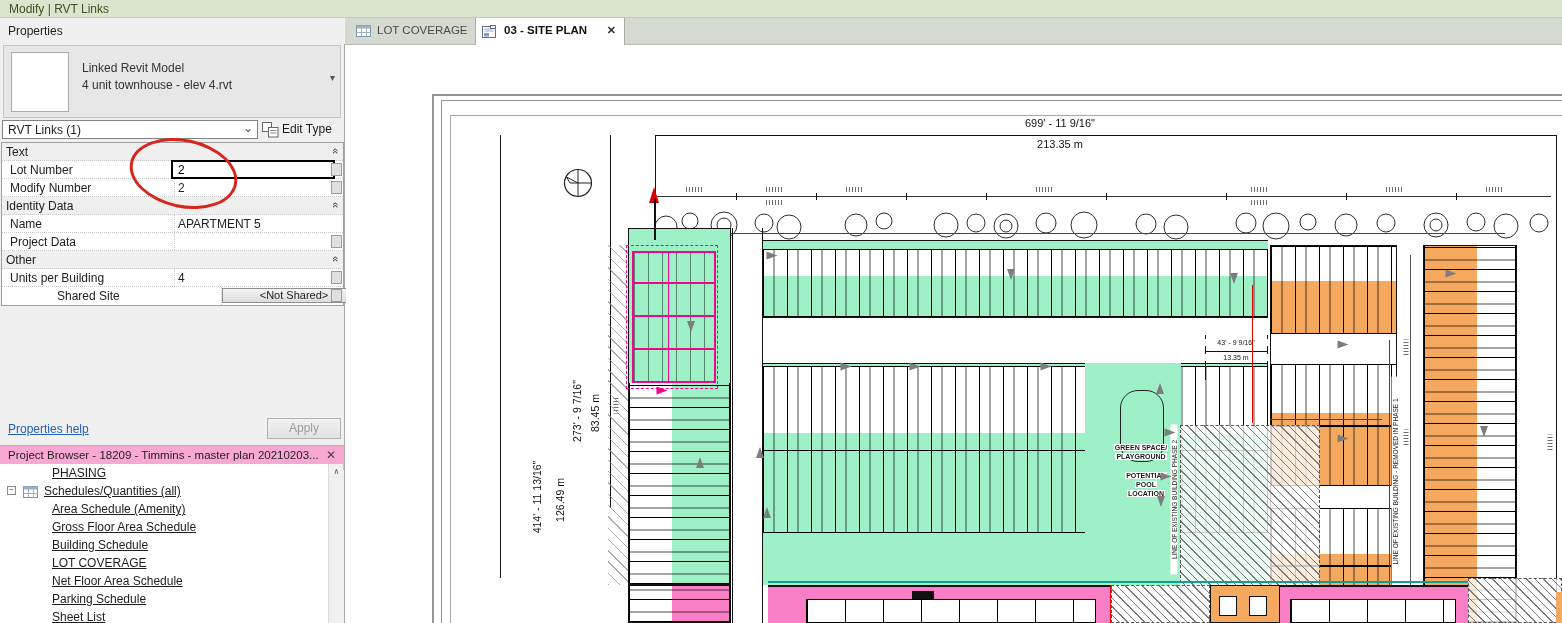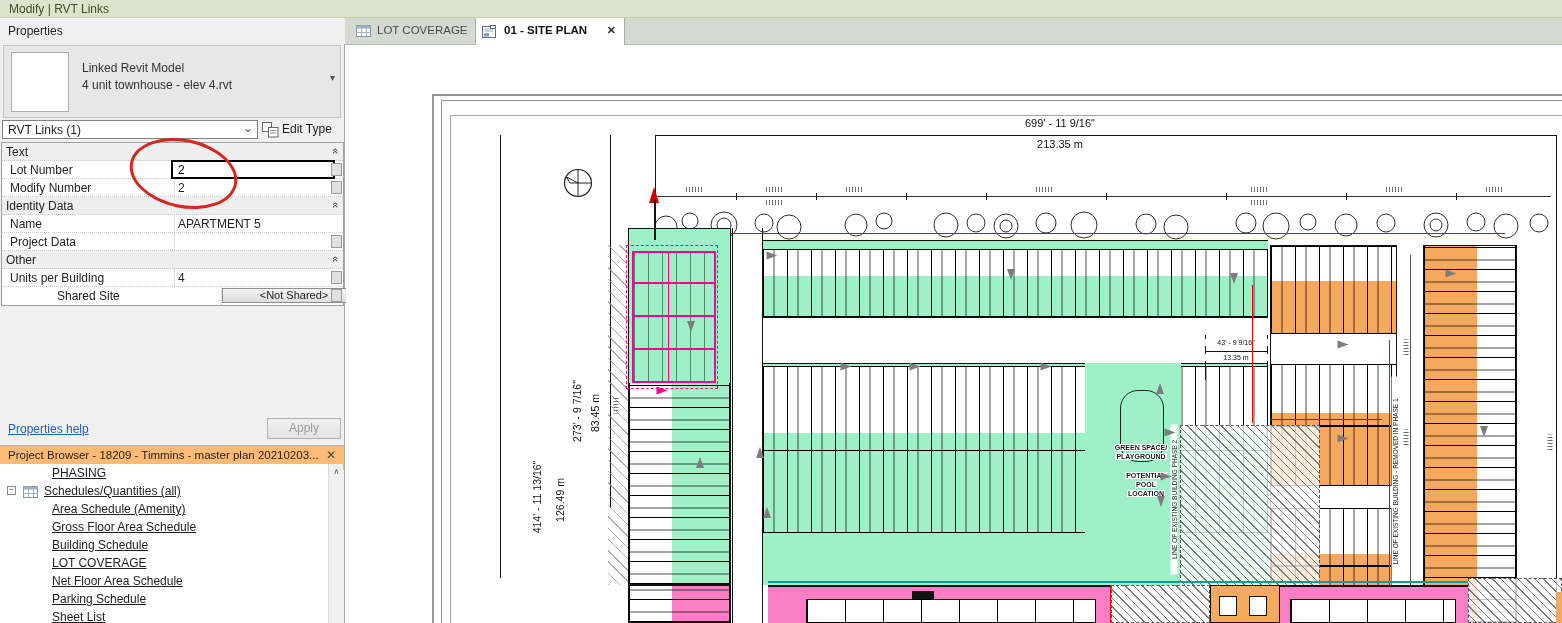--- a/index.html
+++ b/index.html
@@ -34,21 +34,21 @@
   .prow .sep { position:absolute; left:172px; top:0; bottom:0; border-left:1px dotted #c9c9c9; }
   .prow.sec { background:#efefef; }
   .prow.sec .lbl { left:4px; }
   .chev { position:absolute; right:4px; top:2px; font-size:11px; color:#333; transform:rotate(90deg); }
   .mini { position:absolute; right:1px; top:2px; width:11px; height:13px; background:#e0e0e0; border:1px solid #9c9c9c; }
   .acell { position:absolute; left:169px; top:-1px; width:164px; height:19px; border:2px solid #000; background:#fff; font-size:12px; padding:1px 0 0 5px; }
   .sharebtn { position:absolute; left:173px; top:1px; width:144px; height:15px; background:linear-gradient(#f4f4f4,#dcdcdc); border:1px solid #8e8e8e; font-size:11px; text-align:center; line-height:13px; color:#222; }
   .redcircle { left:129px; top:139px; width:109px; height:69px; border:3.5px solid #d8251d; border-radius:50%; transform:rotate(12deg); z-index:40; }
   .helplink { position:absolute; left:8px; top:404px; font-size:12px; color:#2660b8; text-decoration:underline; }
   .applybtn { position:absolute; left:267px; top:400px; width:74px; height:21px; background:linear-gradient(#f1f1f1,#e2e2e2); border:1px solid #b2b2b2; font-size:12px; color:#9b9b9b; text-align:center; line-height:19px; }
-  .pbhead { position:absolute; left:0; top:427px; width:344px; height:25px; background:#fdba74; border-top:1px solid #b5b5b5; }
+  .pbhead { position:absolute; left:0; top:427px; width:344px; height:25px; background:#f9a8d4; border-top:1px solid #b5b5b5; }
   .pbhead .t { position:absolute; left:8px; top:3px; font-size:11.5px; color:#222; white-space:nowrap; overflow:hidden; max-width:318px; }
   .pbhead .x { position:absolute; right:8px; top:2px; font-size:12px; color:#444; }
   .tree { position:absolute; left:0; top:446px; width:328px; height:159px; background:#fff; overflow:hidden; }
   .trow { position:relative; height:18px; line-height:18px; font-size:12px; color:#1d1d1d; white-space:nowrap;text-decoration:underline; }
   .trow.child { padding-left:52px; }
   .trow.node { padding-left:44px; }
   .expander { position:absolute; left:7px; top:4px; width:9px; height:9px; background:#fff; border:1px solid #8a8a8a; font-size:8px; line-height:6px; text-align:center; color:#333; }
   .guide1 { position:absolute; left:13px; top:446px; height:159px; border-left:1px dotted #b5b5b5; }
   .guide2 { position:absolute; left:41px; top:449px; height:156px; border-left:1px dotted #b5b5b5; }
   .scrollv { position:absolute; right:1px; top:446px; width:15px; height:159px; background:#f1f1f1; border-left:1px solid #dcdcdc; }
@@ -238,21 +238,21 @@
       <span class="tl">LOT COVERAGE</span>
     </div>
     <div class="tab tab2">
       <svg class="tabico" width="15" height="13">
         <rect x="0.5" y="1.5" width="13" height="11" fill="#fff" stroke="#5a6c8f"></rect>
         <rect x="2" y="8" width="5" height="3.5" fill="#7f9fd1"></rect>
         <line x1="2.5" y1="4" x2="11.5" y2="4" stroke="#9aa7bd"></line>
           <line x1="2.5" y1="6" x2="11.5" y2="6" stroke="#9aa7bd"></line>
         <rect x="8.5" y="0.5" width="5" height="3" fill="#fff" stroke="#5a6c8f"></rect>
       </svg>
-      <span class="tl">01 - SITE PLAN</span>
+      <span class="tl">03 - SITE PLAN</span>
       <span class="x">✕</span>
     </div>
   </div>
 
   <div class="abs canvas">
 
     <div class="abs" style="left:86px;top:49px;width:1140px;height:540px;border-left:2px solid #969696;border-top:2px solid #969696;"></div>
     <div class="abs" style="left:95px;top:55px;width:1131px;height:534px;border-left:1px solid #969696;border-top:1px solid #969696;"></div>
     <div class="abs" style="left:104px;top:70px;width:1122px;height:519px;border-left:1px solid #a8a8a8;border-top:1px solid #a8a8a8;"></div>
 

